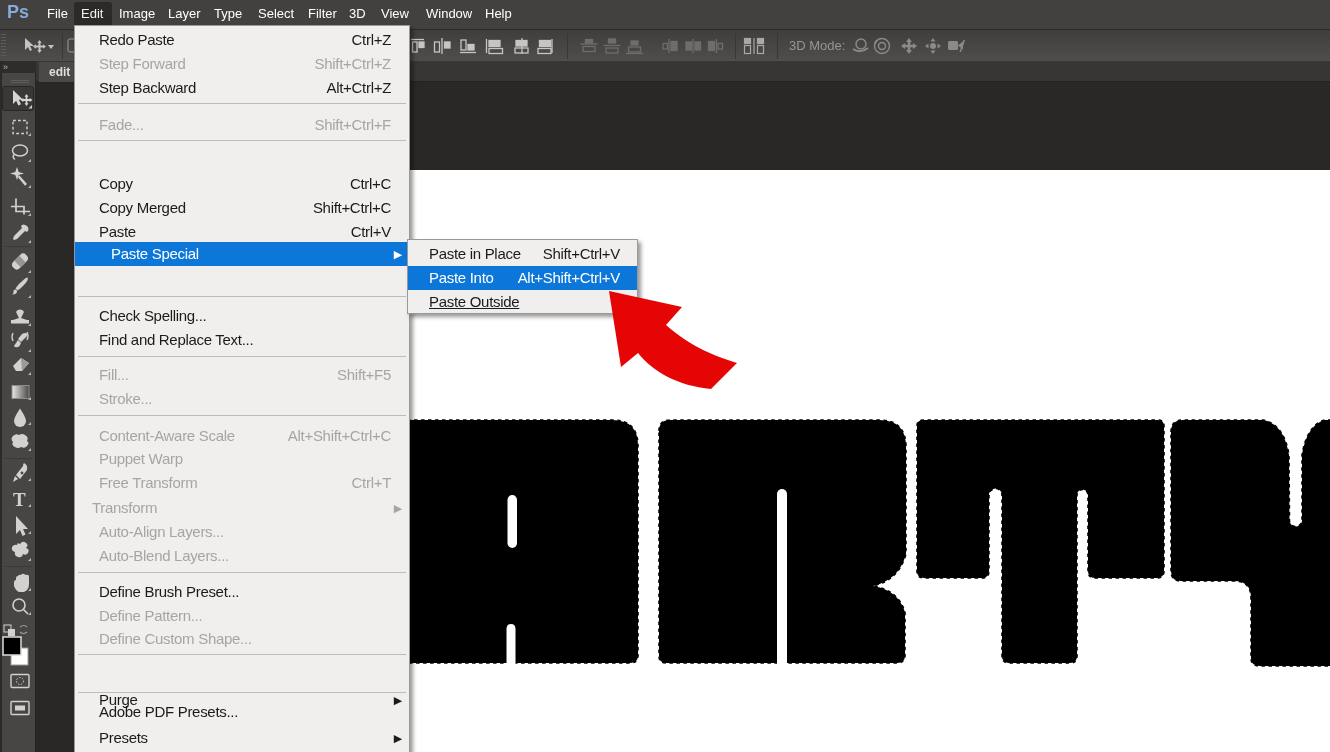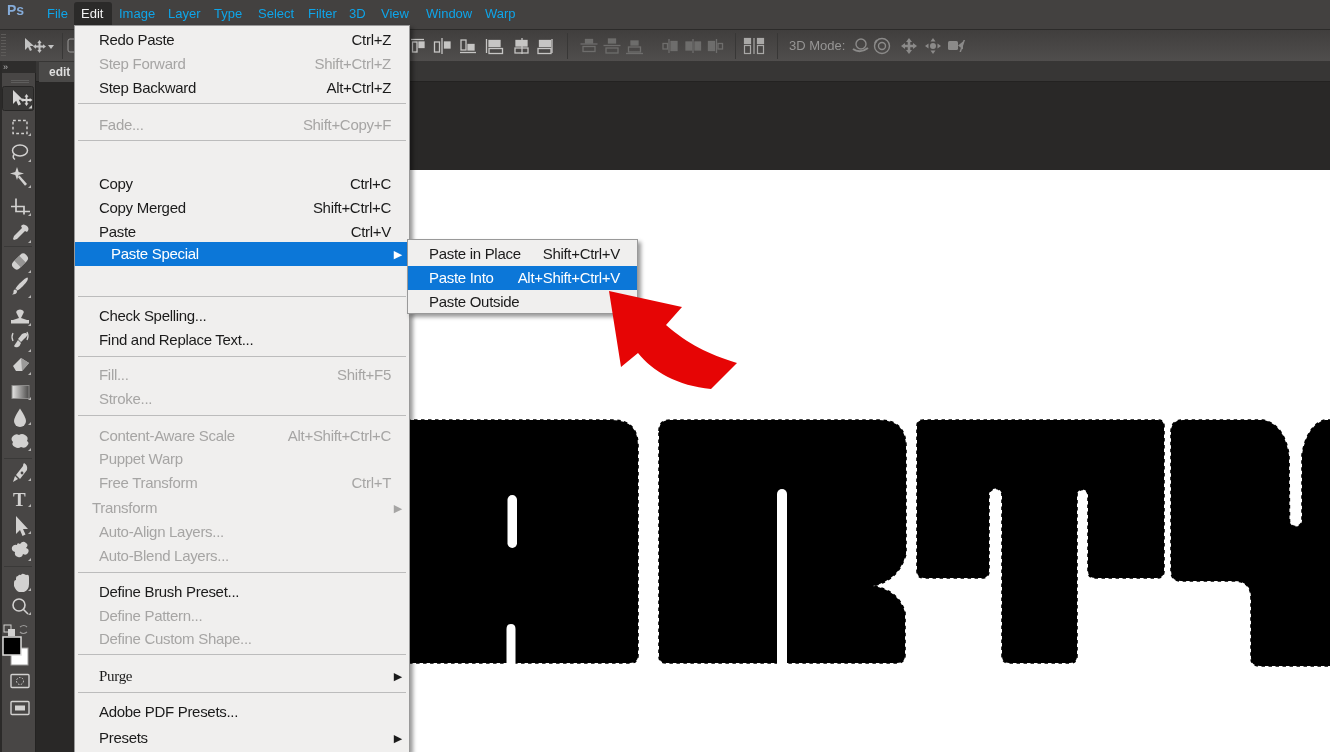--- a/index.html
+++ b/index.html
@@ -2,22 +2,22 @@
 <html><head>
 <meta charset="utf-8">
 <style>
   * { margin:0; padding:0; box-sizing:border-box; }
   html,body { width:1330px; height:752px; overflow:hidden; }
   body { font-family:"Liberation Sans", sans-serif; background:#292827; position:relative; }
   .abs { position:absolute; }
 
   
   #menubar { left:0; top:0; width:1330px; height:29px; background:#434140; }
-  #menubar .mitem { position:absolute; top:1px; height:26px; line-height:26px; color:#0ea5e9; font-size:13px; }
-  #pslogo { position:absolute; left:7px; top:2px; font-size:14px; font-weight:bold; color:#85abd8; letter-spacing:0px; }
+  #menubar .mitem { position:absolute; top:1px; height:26px; line-height:26px; color:#ffffff; font-size:13px; }
+  #pslogo { position:absolute; left:7px; top:2px; font-size:18px; font-weight:bold; color:#85abd8; letter-spacing:0px; }
   #editbtn { position:absolute; left:74px; top:2px; width:38px; height:23px; background:#2b2a29; border-radius:3px 3px 0 0; }
 
   
   #optbar { left:0; top:29px; width:1330px; height:32px; background:linear-gradient(#403e3d, #4a4847 65%, #504e4d); border-top:1px solid #2c2b2a; }
 
   
   #tabstrip { left:36px; top:61px; width:1294px; height:21px; background:#373635; border-bottom:1px solid #232221; }
   #edittab { left:39px; top:62px; width:38px; height:20px; background:#4a4948; color:#dedede; font-size:12px; font-weight:bold; line-height:20px; padding-left:10px; }
 
   
@@ -51,21 +51,21 @@
   <span class="mitem" style="left:47px;">File</span>
   <span class="mitem" style="left:81px; color:#f2f2f2;">Edit</span>
   <span class="mitem" style="left:119px;">Image</span>
   <span class="mitem" style="left:168px;">Layer</span>
   <span class="mitem" style="left:214px;">Type</span>
   <span class="mitem" style="left:258px;">Select</span>
   <span class="mitem" style="left:308px;">Filter</span>
   <span class="mitem" style="left:349px;">3D</span>
   <span class="mitem" style="left:381px;">View</span>
   <span class="mitem" style="left:426px;">Window</span>
-  <span class="mitem" style="left:485px;">Warp</span>
+  <span class="mitem" style="left:485px;">Help</span>
 </div>
 
 <div class="abs" id="optbar">
   <svg width="1330" height="32">
     <g stroke="#5d5b59" stroke-width="1">
       <line x1="1" y1="4.5" x2="6" y2="4.5"></line>
         <line x1="1" y1="7.5" x2="6" y2="7.5"></line>
         <line x1="1" y1="10.5" x2="6" y2="10.5"></line>
         <line x1="1" y1="13.5" x2="6" y2="13.5"></line>
         <line x1="1" y1="16.5" x2="6" y2="16.5"></line>
@@ -332,21 +332,21 @@
       <path d="M777,664 L777,494 A5,5 0 0 1 787,494 L787,664 Z"></path>
     </g>
   </svg>
 </div>
 
 <div class="abs" id="menu">
   <div class="mi" style="top:2px;">Redo Paste<span class="sc">Ctrl+Z</span></div>
   <div class="mi dis" style="top:26px;">Step Forward<span class="sc">Shift+Ctrl+Z</span></div>
   <div class="mi" style="top:50px;">Step Backward<span class="sc">Alt+Ctrl+Z</span></div>
   <div class="msep" style="top:77px;"></div>
-  <div class="mi dis" style="top:86.5px;">Fade...<span class="sc">Shift+Copy+F</span></div>
+  <div class="mi dis" style="top:86.5px;">Fade...<span class="sc">Shift+Ctrl+F</span></div>
   <div class="msep" style="top:114px;"></div>
   <div class="mi" style="top:145.5px;">Copy<span class="sc">Ctrl+C</span></div>
   <div class="mi" style="top:169.5px;">Copy Merged<span class="sc">Shift+Ctrl+C</span></div>
   <div class="mi" style="top:193.5px;">Paste<span class="sc">Ctrl+V</span></div>
   <div id="pshl">Paste Special<span class="arr" style="position:absolute; right:7px; top:0; font-size:11px;">▶</span></div>
   <div class="msep" style="top:269.5px;"></div>
   <div class="mi" style="top:277.8px;">Check Spelling...</div>
   <div class="mi" style="top:301.5px;">Find and Replace Text...</div>
   <div class="msep" style="top:329.6px;"></div>
   <div class="mi dis" style="top:337.3px;">Fill...<span class="sc">Shift+F5</span></div>
@@ -356,27 +356,27 @@
   <div class="mi dis" style="top:421.3px;">Puppet Warp</div>
   <div class="mi dis" style="top:445.4px;">Free Transform<span class="sc">Ctrl+T</span></div>
   <div class="mi dis" style="top:470.2px;padding-left:17px;">Transform<span class="arr">▶</span></div>
   <div class="mi dis" style="top:493.5px;">Auto-Align Layers...</div>
   <div class="mi dis" style="top:517.5px;">Auto-Blend Layers...</div>
   <div class="msep" style="top:545.5px;"></div>
   <div class="mi" style="top:553.8px;">Define Brush Preset...</div>
   <div class="mi dis" style="top:578px;">Define Pattern...</div>
   <div class="mi dis" style="top:601.4px;">Define Custom Shape...</div>
   <div class="msep" style="top:628.4px;"></div>
-  <div class="mi" style="top:638px;font-family:Liberation Serif, serif;">Purge<span class="arr" style="color:#1b1b1b;">▶</span></div>
+  <div class="mi" style="top:662px;">Purge<span class="arr" style="color:#1b1b1b;">▶</span></div>
   <div class="msep" style="top:665.8px;"></div>
   <div class="mi" style="top:674px;">Adobe PDF Presets...</div>
   <div class="mi" style="top:700px;">Presets<span class="arr" style="color:#1b1b1b;">▶</span></div>
 </div>
 
 <div class="abs" id="submenu">
   <div class="smi" id="smhl" style="top:26px;">Paste Into<span class="sc">Alt+Shift+Ctrl+V</span></div>
   <div class="smi" style="top:2px;">Paste in Place<span class="sc">Shift+Ctrl+V</span></div>
-  <div class="smi" style="top:50px;">Paste Outside</div>
+  <div class="smi" style="top:50px;text-decoration:underline;">Paste Outside</div>
 </div>
 
 <svg class="abs" id="arrow" style="left:600px; top:282px; z-index:50;" width="145" height="115" viewBox="600 282 145 115">
   <path d="M609,291 L682,307 L666,325 C688,344 708,354 737,363 L711,389 C678,386 652,371 638,353 L621,367 Z" fill="#e60505"></path>
 </svg>
 
 </body></html>

